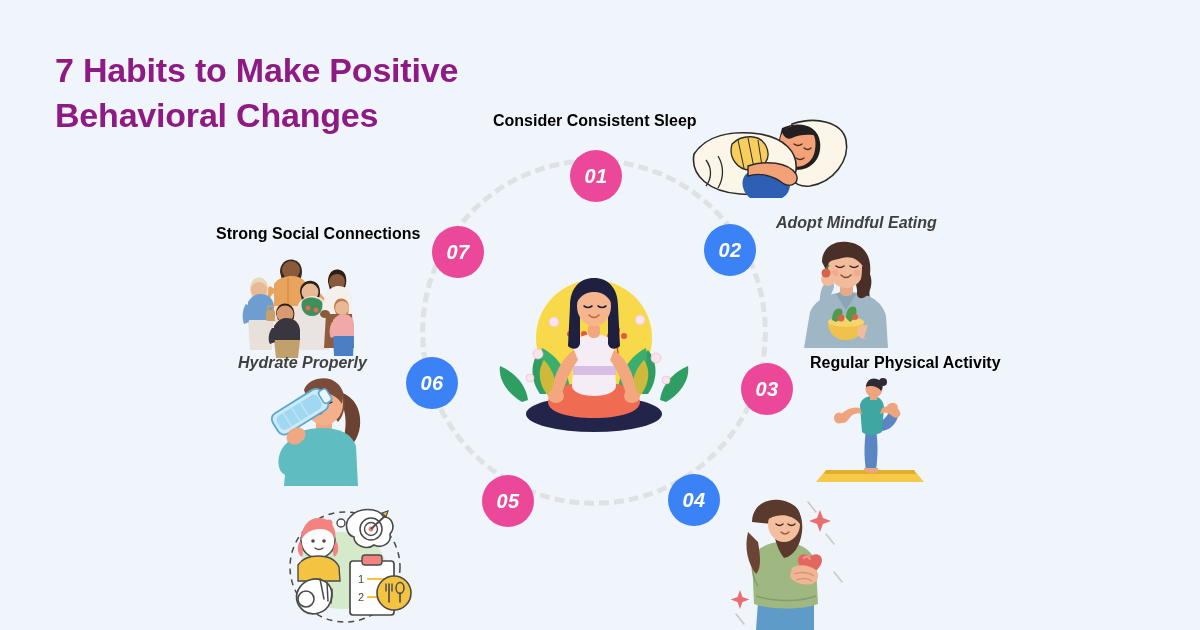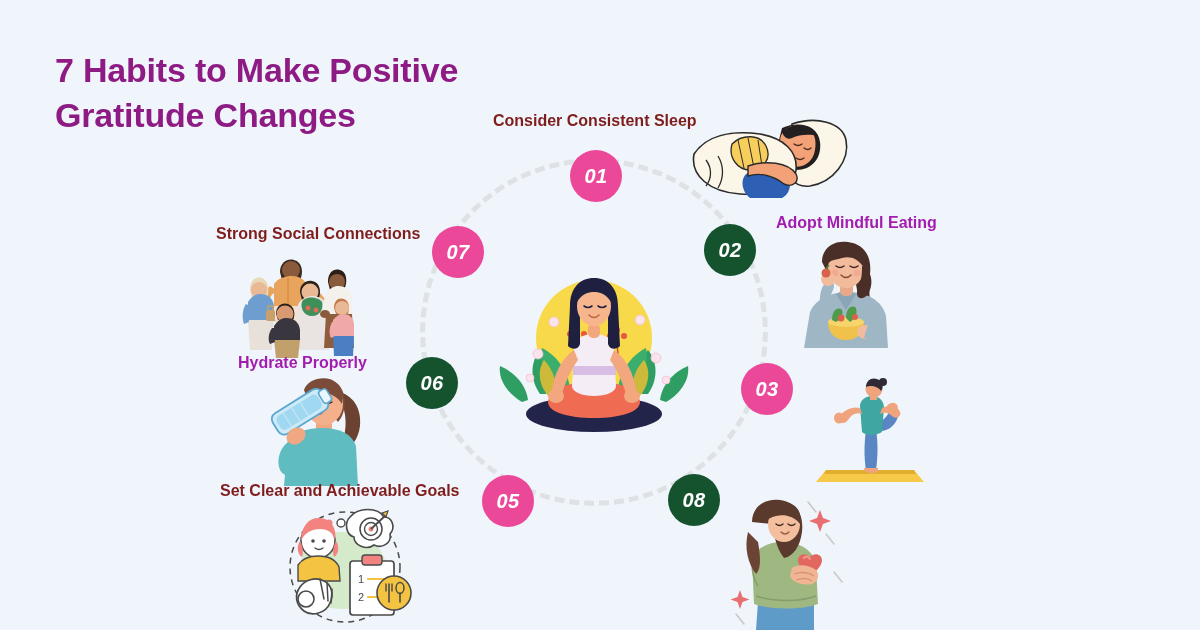--- a/index.html
+++ b/index.html
@@ -70,48 +70,48 @@
     align-items: center;
     justify-content: center;
     color: #FFFFFF;
     font-size: 20px;
     font-weight: bold;
     font-style: italic;
     letter-spacing: 0.5px;
     z-index: 6;
   }
   .badge.purple { background: #ec4899; }
-  .badge.yellow { background: #14532d; }
+  .badge.yellow { background: #3b82f6; }
 
   
   .step-label {
     position: absolute;
     font-size: 16px;
     font-weight: bold;
     white-space: nowrap;
     z-index: 5;
   }
-  .step-label.purple { color: #7f1d1d; }
-  .step-label.yellow { color: #a21caf; }
+  .step-label.purple { color: #000000; }
+  .step-label.yellow { color: #404040; font-style: italic; }
 
   
   .illus {
     position: absolute;
     z-index: 4;
   }
   .illus svg { display: block; width: 100%; height: 100%; }
 </style>
 </head>
 <body>
 
 <div id="canvas">
 
   <h1 id="title">
     <span class="line">7 Habits to Make Positive</span>
-    <span class="line">Gratitude Changes</span>
+    <span class="line">Behavioral Changes</span>
   </h1>
 
   <div id="ring"></div>
 
   <div id="center-illustration">
     <svg viewBox="0 0 232 185" xmlns="http://www.w3.org/2000/svg">
 
       <circle cx="116" cy="76" r="58" fill="#F8D949"></circle>
 
       <g fill="#2E9E63">
@@ -265,20 +265,21 @@
       <circle cx="49" cy="78" r="3.5" fill="#D9624B"></circle>
       <circle cx="63" cy="77" r="3" fill="#D9624B"></circle>
 
       <ellipse cx="74" cy="92" rx="9" ry="7" fill="#F2BC9C"></ellipse>
 
       <path d="M82,76 C92,82 94,96 86,102 L72,98 C74,90 76,82 82,76 Z" fill="#9FB6C4"></path>
     </svg>
   </div>
 
   <div class="badge purple" style="left:741px; top:363px;">03</div>
+  <div class="step-label purple" style="left:810px; top:354px;">Regular Physical Activity</div>
   <div class="illus" style="left:808px; top:378px; width:124px; height:110px;">
     <svg viewBox="0 0 124 110" xmlns="http://www.w3.org/2000/svg">
 
       <path d="M18,92 L106,92 L116,104 L8,104 Z" fill="#F7C948"></path>
       <path d="M18,92 L106,92 L108,96 L16,96 Z" fill="#E2AE2E"></path>
 
       <path d="M58,52 C56,66 56,80 58,92 L68,92 C70,78 70,64 68,52 Z" fill="#5A86C4"></path>
 
       <path d="M56,90 C56,96 64,96 70,94 L70,90 Z" fill="#EFA47E"></path>
 
@@ -296,21 +297,21 @@
 
       <circle cx="66" cy="11" r="8.5" fill="#EFA47E"></circle>
 
       <path d="M58,9 C58,2 64,-1 69,1 C75,3 76,9 73,13 C70,8 62,7 58,9 Z" fill="#2F2A35"></path>
       <circle cx="75" cy="4" r="4" fill="#2F2A35"></circle>
 
       <rect x="62" y="17" width="7" height="5" fill="#EFA47E"></rect>
     </svg>
   </div>
 
-  <div class="badge yellow" style="left:668px; top:474px;">08</div>
+  <div class="badge yellow" style="left:668px; top:474px;">04</div>
   <div class="illus" style="left:722px; top:498px; width:126px; height:132px;">
     <svg viewBox="0 0 126 132" xmlns="http://www.w3.org/2000/svg">
 
       <g fill="#E86F6F">
         <path d="M98,12 l3,8 l8,3 l-8,3 l-3,8 l-3,-8 l-8,-3 l8,-3 Z"></path>
         <path d="M18,92 l2.5,7 l7,2.5 l-7,2.5 l-2.5,7 l-2.5,-7 l-7,-2.5 l7,-2.5 Z"></path>
       </g>
       <g stroke="#C9C9C9" stroke-width="1.6" stroke-linecap="round">
         <path d="M86,4 L94,14"></path>
           <path d="M104,36 L112,46"></path>
@@ -344,21 +345,20 @@
       <path d="M76,62 C76,56 84,54 88,59 C92,54 100,56 100,62 C100,70 88,78 88,78 C88,78 76,70 76,62 Z" fill="#E2685F"></path>
       <path d="M82,60 C84,58 86,58 88,61" stroke="#F09A92" stroke-width="2" fill="none" stroke-linecap="round"></path>
 
       <path d="M70,70 C76,66 86,66 94,72 C98,76 96,84 90,86 C80,88 70,84 68,78 Z" fill="#F0B595"></path>
       <path d="M72,76 C78,74 86,74 92,78" stroke="#D9956F" stroke-width="1.3" fill="none"></path>
       <path d="M74,82 C80,80 86,80 90,83" stroke="#D9956F" stroke-width="1.3" fill="none"></path>
     </svg>
   </div>
 
   <div class="badge purple" style="left:482px; top:475px;">05</div>
-  <div class="step-label purple" style="left:220px; top:482px;">Set Clear and Achievable Goals</div>
   <div class="illus" style="left:272px; top:503px; width:146px; height:127px;">
     <svg viewBox="0 0 146 127" xmlns="http://www.w3.org/2000/svg">
 
       <path d="M34,44 C44,28 74,24 96,36 C118,48 120,78 104,94 C88,110 52,110 38,94 C26,80 26,58 34,44 Z" fill="#CFE8C2" opacity="0.85"></path>
 
       <circle cx="73" cy="64" r="55" fill="none" stroke="#4A4A4A" stroke-width="1.5" stroke-dasharray="6 5"></circle>
 
       <circle cx="46" cy="38" r="17" fill="#FFFFFF" stroke="#4A4A4A" stroke-width="1.6"></circle>
 
       <path d="M29,38 C29,22 38,14 48,15 C60,16 65,26 63,38 C62,30 56,26 48,26 C40,26 32,30 29,38 Z" fill="#F2837E"></path>

